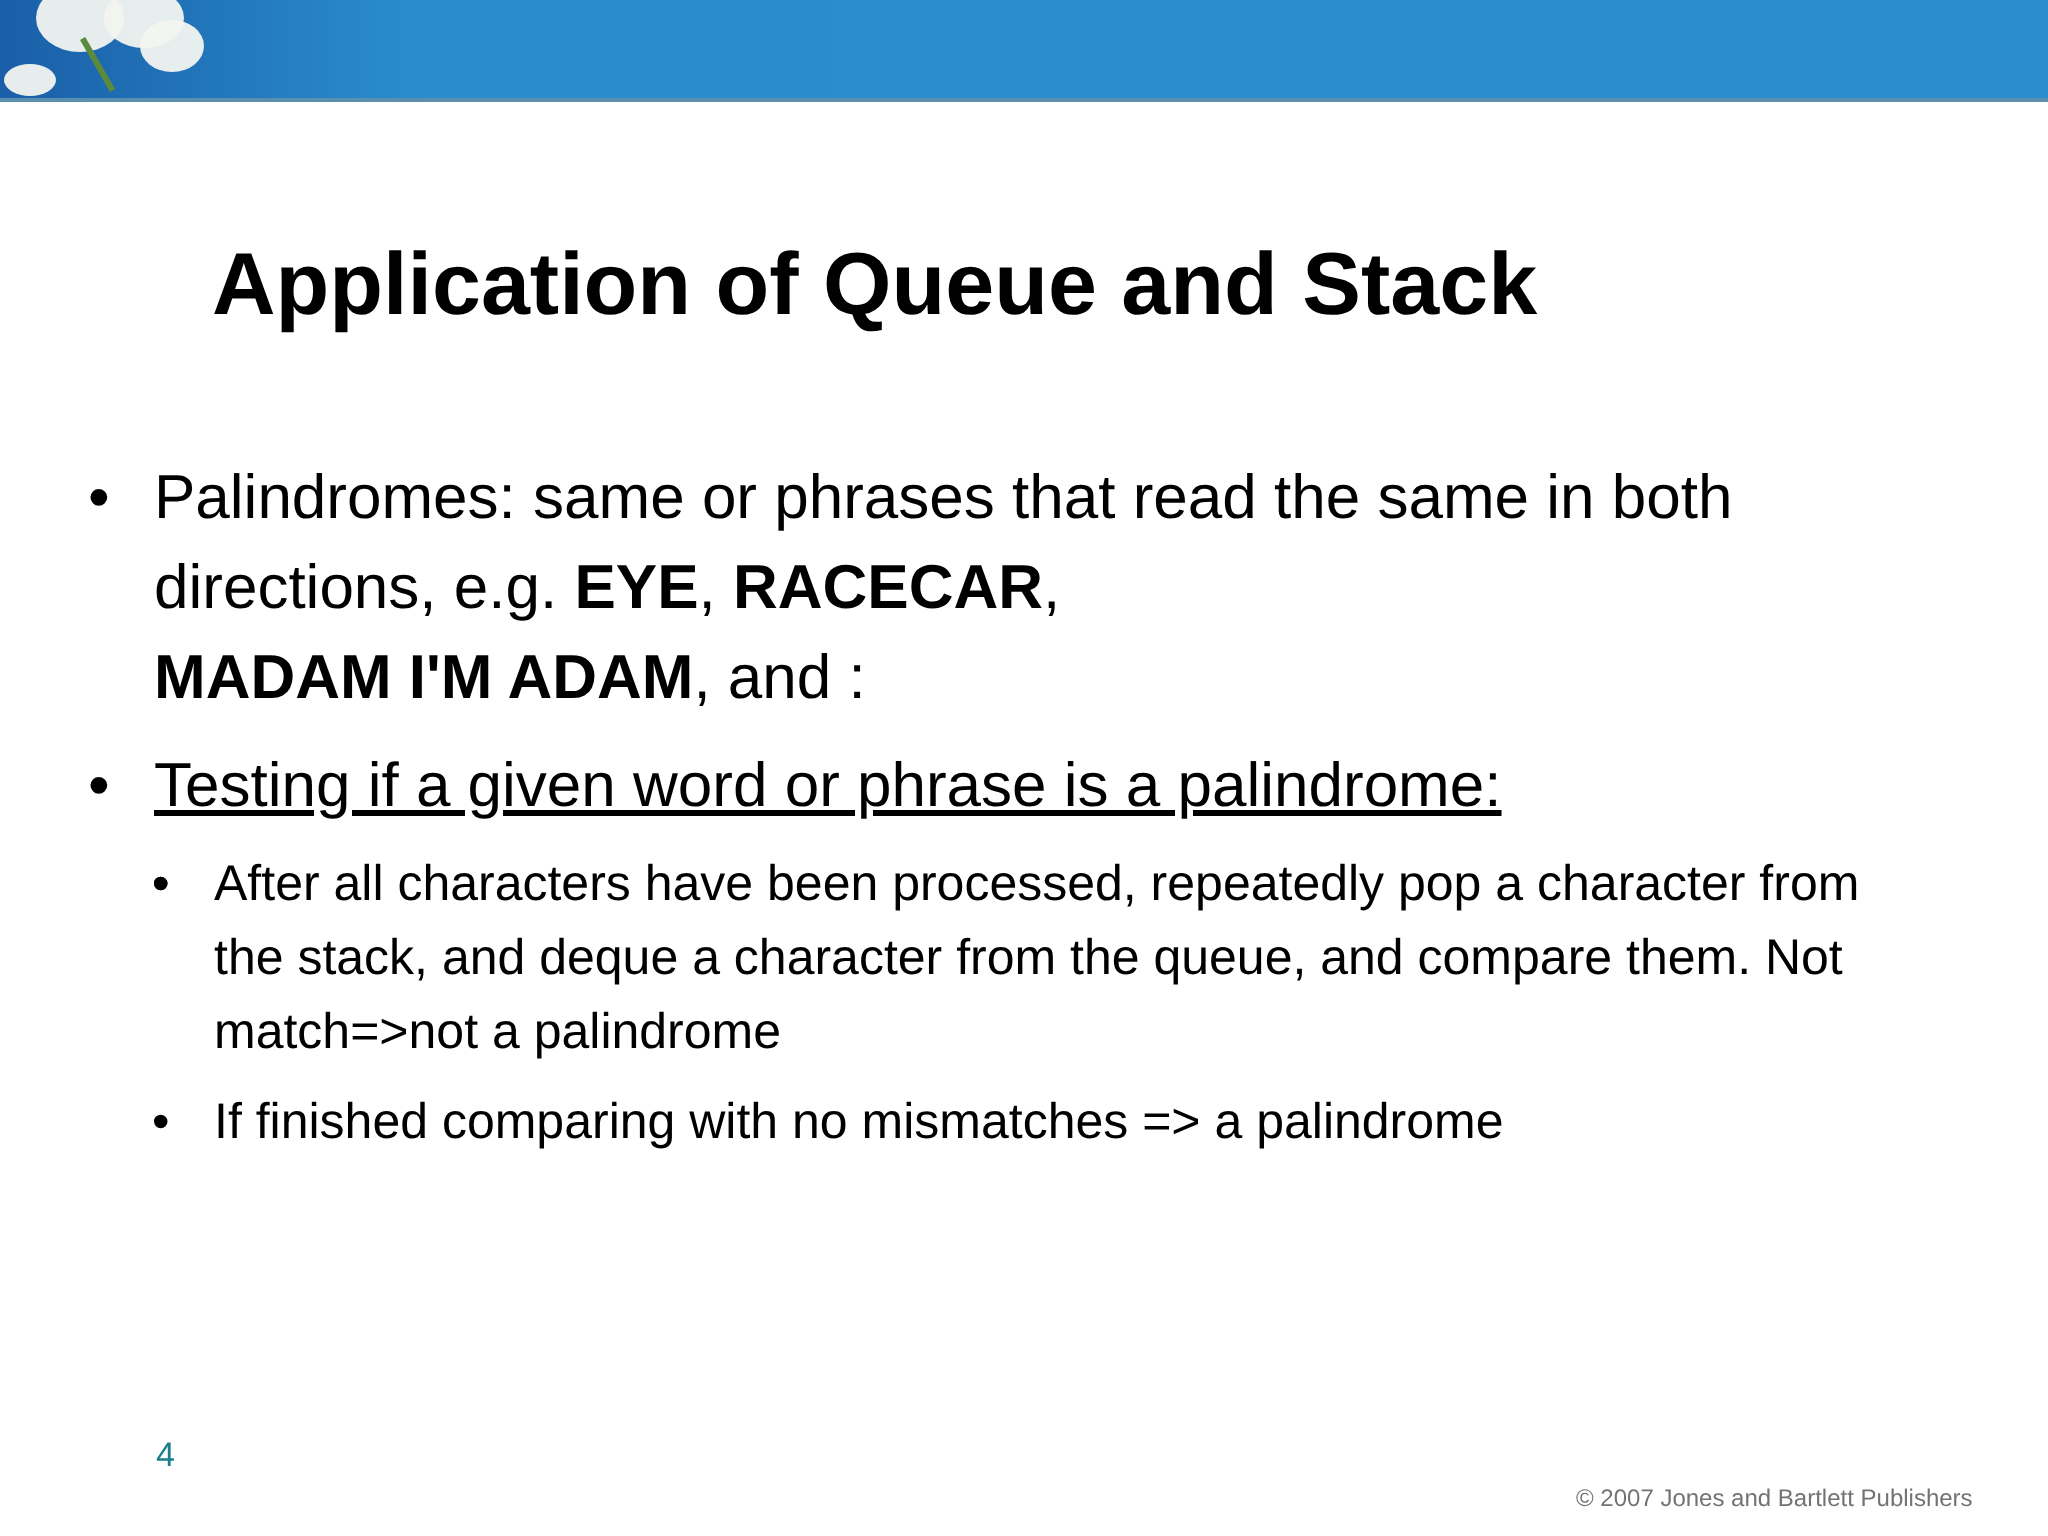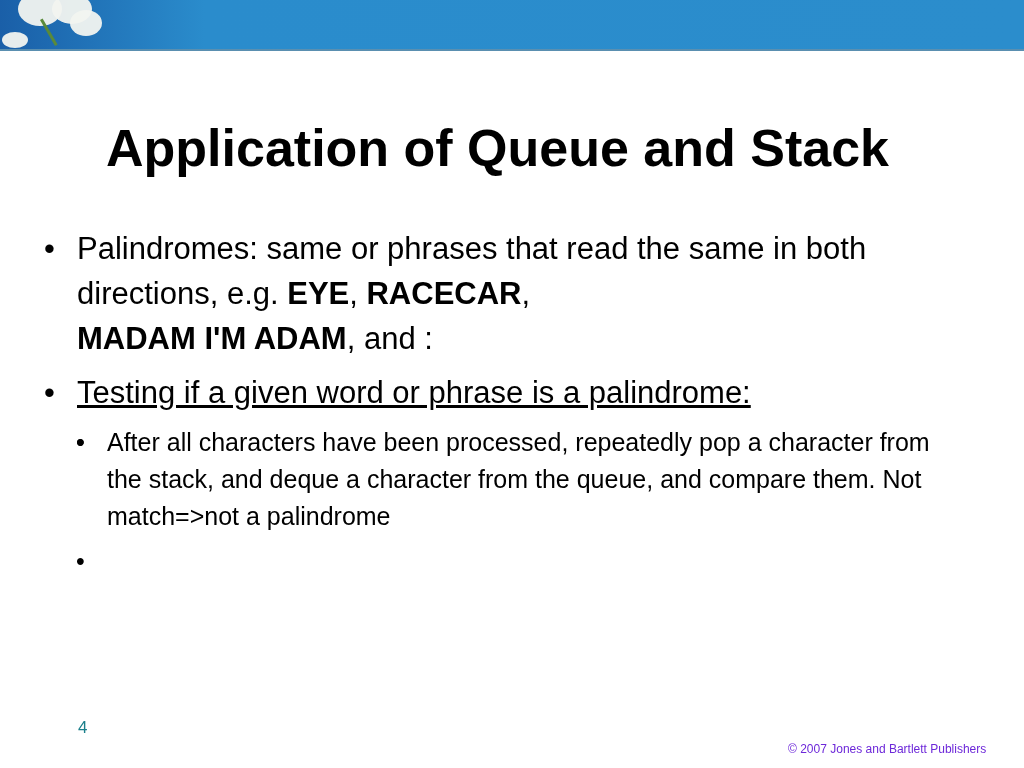--- a/index.html
+++ b/index.html
@@ -1,28 +1,28 @@
 <!DOCTYPE html>
 <html><head>
 <meta charset="utf-8">
 <style>
   html, body { margin:0; padding:0; }
   body { width:1024px; height:768px; background:#ffffff; position:relative; overflow:hidden; font-family:"Liberation Sans", sans-serif; color:#000; }
   .banner { position:absolute; left:0; top:0; width:1024px; height:49px; background:linear-gradient(90deg,#1a5fa8 0%,#2a8ccc 20%,#2b8dcc 100%); border-bottom:2px solid #5a8fb0; }
   .flower { position:absolute; border-radius:50%; background:#f2f4f0; opacity:.95; }
   .stem { position:absolute; background:#5a8a3a; transform-origin:top left; }
-  .title { position:absolute; left:106px; top:118px; font-size:52px; font-weight:bold; letter-spacing:0px; }
+  .title { position:absolute; left:106px; top:118px; font-size:44px; font-weight:bold; letter-spacing:0px; }
   .content { position:absolute; left:44px; top:226px; width:900px; }
   .l1 { position:relative; padding-left:33px; font-size:31px; line-height:45px; margin-bottom:9px; }
   .l1 .bul { position:absolute; left:0; top:0; }
   .l2 { position:relative; padding-left:63px; font-size:25px; line-height:37px; margin-bottom:8px; }
   .l2 .bul { position:absolute; left:32px; top:0; }
   .u { text-decoration:underline; }
   .pagenum { position:absolute; left:78px; top:718px; font-size:17px; color:#1a7f8a; }
-  .copy { position:absolute; left:788px; top:742px; font-size:12px; color:#6d28d9; }
+  .copy { position:absolute; left:788px; top:742px; font-size:12px; color:#737373; }
 </style>
 </head>
 <body>
 
 <div class="banner">
   <div class="flower" style="left:18px;top:-8px;width:44px;height:34px;"></div>
   <div class="flower" style="left:52px;top:-6px;width:40px;height:30px;"></div>
   <div class="flower" style="left:70px;top:10px;width:32px;height:26px;"></div>
   <div class="flower" style="left:2px;top:32px;width:26px;height:16px;"></div>
   <div class="stem" style="left:40px;top:20px;width:3px;height:30px;transform:rotate(-30deg);"></div>
@@ -41,17 +41,18 @@
   </div>
   <div class="l2">
     <span class="bul">•</span>
   </div>
   <div class="l2">
     <span class="bul">•</span>
     <span>After all characters have been processed, repeatedly pop a character from the stack, and deque a character from the queue, and compare them. Not match=&gt;not a palindrome</span>
   </div>
   <div class="l2">
     <span class="bul">•</span>
+    <span>If finished comparing with no mismatches =&gt; a palindrome</span>
   </div>
 </div>
 
 <div class="pagenum">4</div>
 <div class="copy">© 2007 Jones and Bartlett Publishers</div>
 
 </body></html>

